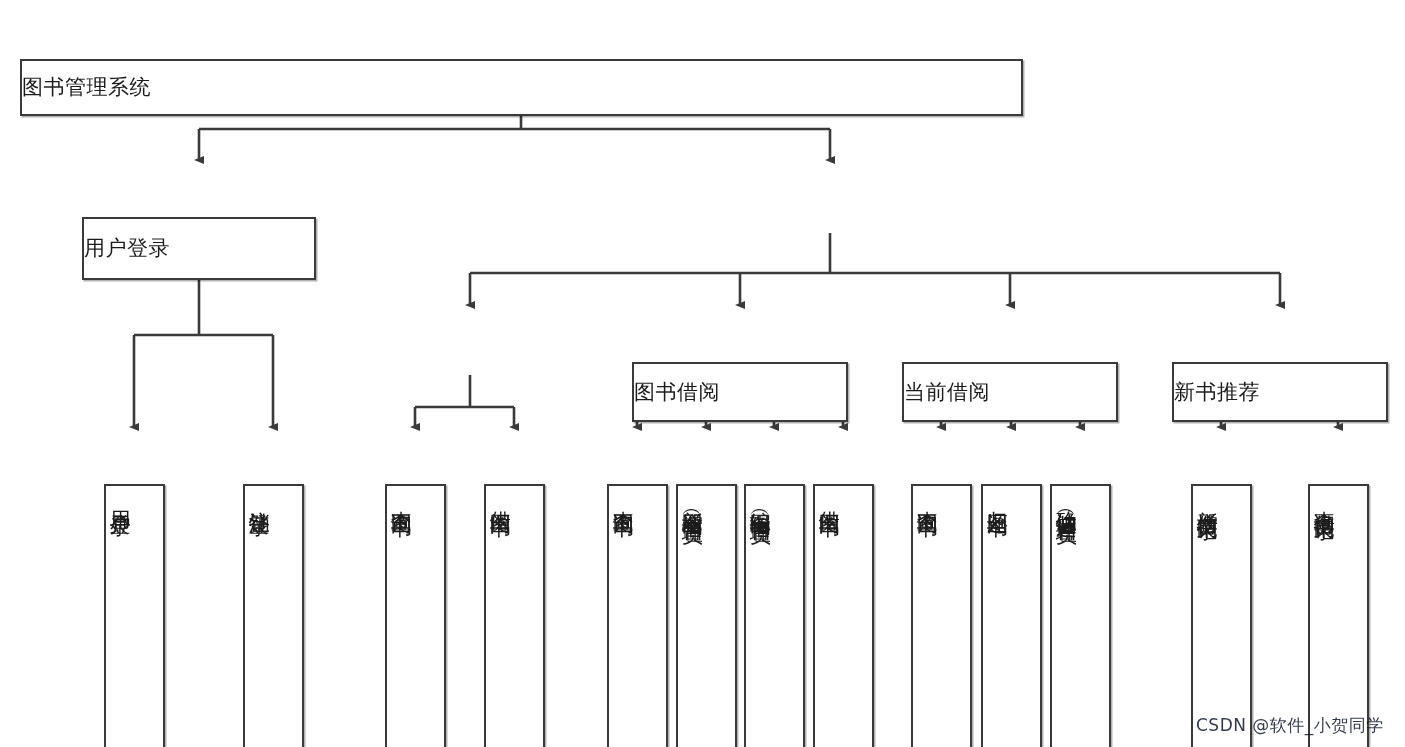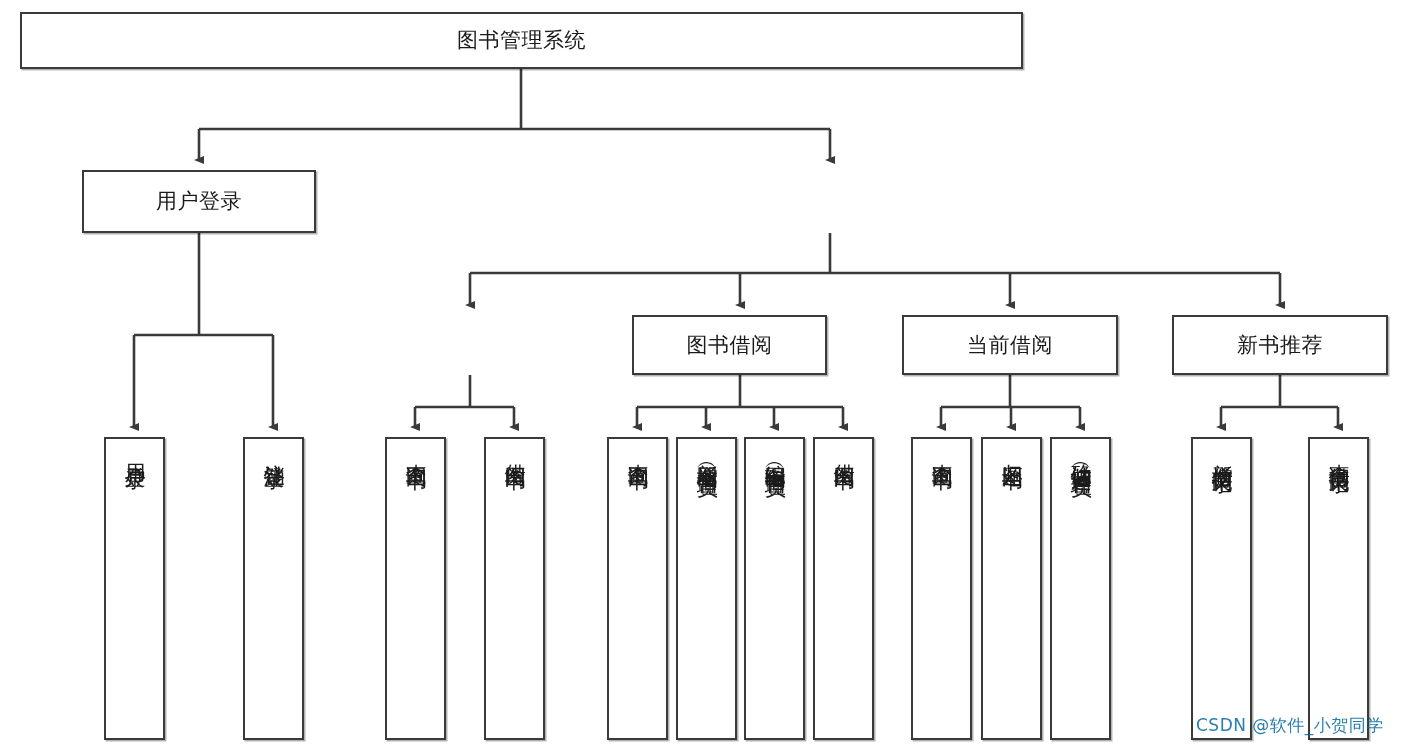--- a/index.html
+++ b/index.html
@@ -26,22 +26,23 @@
     height: 747px;
   }
   .node {
     position: absolute;
     box-sizing: border-box;
     background: #ffffff;
     border: 2px solid #3a3a3a;
     box-shadow: 1.5px 1.5px 0 rgba(0,0,0,0.30);
     display: flex;
     align-items: center;
-    justify-content: center;
+    justify-content: flex-start;
     color: #1b1b1b;
+    margin-top: 47px;
   }
   .node .label {
     font-size: 21px;
     line-height: 1.18;
     letter-spacing: 0.5px;
     white-space: nowrap;
     text-align: center;
   }
   .node.vertical {
     align-items: flex-start;
@@ -52,21 +53,21 @@
     text-orientation: upright;
     font-size: 21px;
     line-height: 1.30;
     letter-spacing: 2px;
     white-space: nowrap;
     max-height: 100%;
   }
   .watermark {
     position: absolute;
     font-size: 17px;
-    color: #0369a1;
+    color: #0f172a;
     opacity: 0.85;
     white-space: nowrap;
     user-select: none;
     letter-spacing: 0.5px;
   }
 </style>
 </head>
 <body>
 
 <div id="canvas">
@@ -122,21 +123,21 @@
   </svg>
 
   <div class="node" id="node-root" style="left: 20px; top: 12px; width: 1003px; height: 57px;">
     <span class="label">图书管理系统</span>
   </div>
 
   <div class="node" id="node-l2-0" style="left: 82px; top: 170px; width: 234px; height: 63px;">
     <span class="label">用户登录</span>
   </div>
 
-  <div class="node" id="node-l3-1" style="left: 632px; top: 315px; width: 195px; height: 60px;">
+  <div class="node" id="node-l3-1" style="left: 632px; top: 315px; width: 216px; height: 60px;">
     <span class="label">图书借阅</span>
   </div>
   <div class="node" id="node-l3-2" style="left: 902px; top: 315px; width: 216px; height: 60px;">
     <span class="label">当前借阅</span>
   </div>
   <div class="node" id="node-l3-3" style="left: 1172px; top: 315px; width: 216px; height: 60px;">
     <span class="label">新书推荐</span>
   </div>
 
   <div class="node vertical" id="node-leaf-0" style="left: 104px; top: 437px; width: 61px; height: 303px;">

